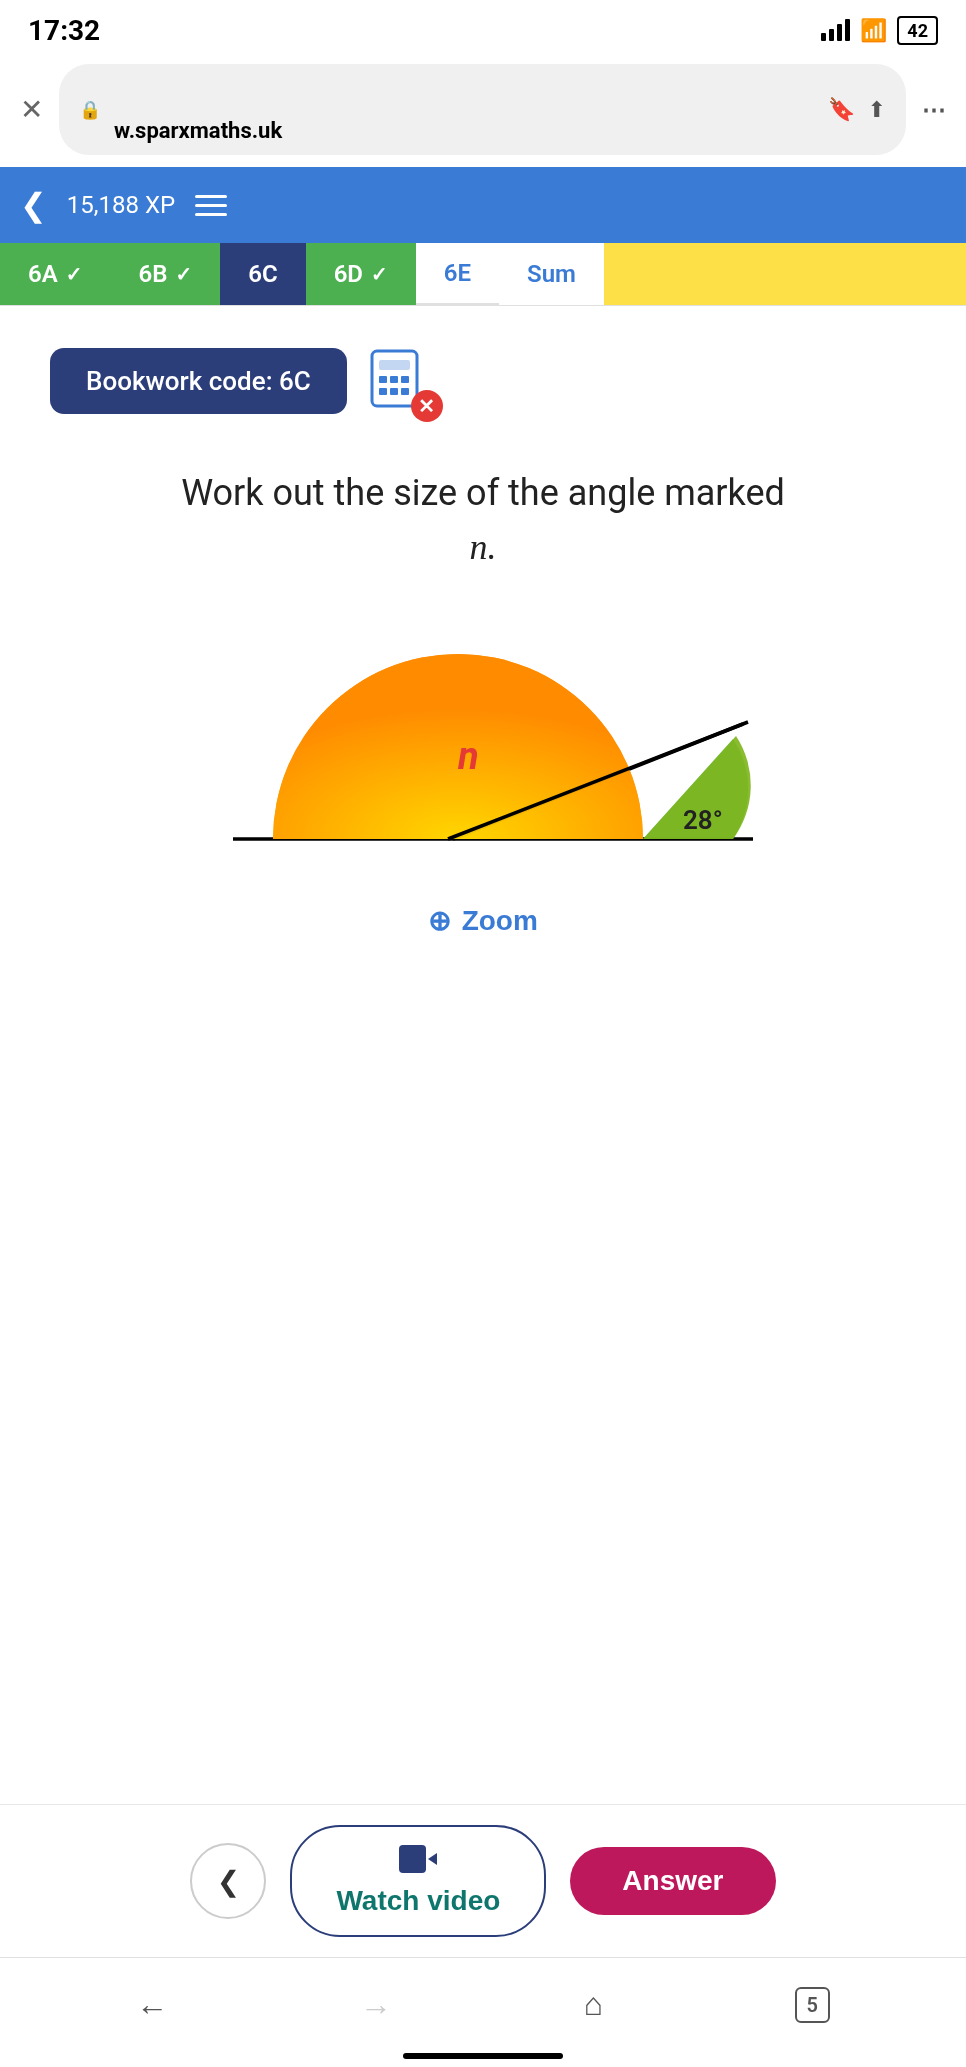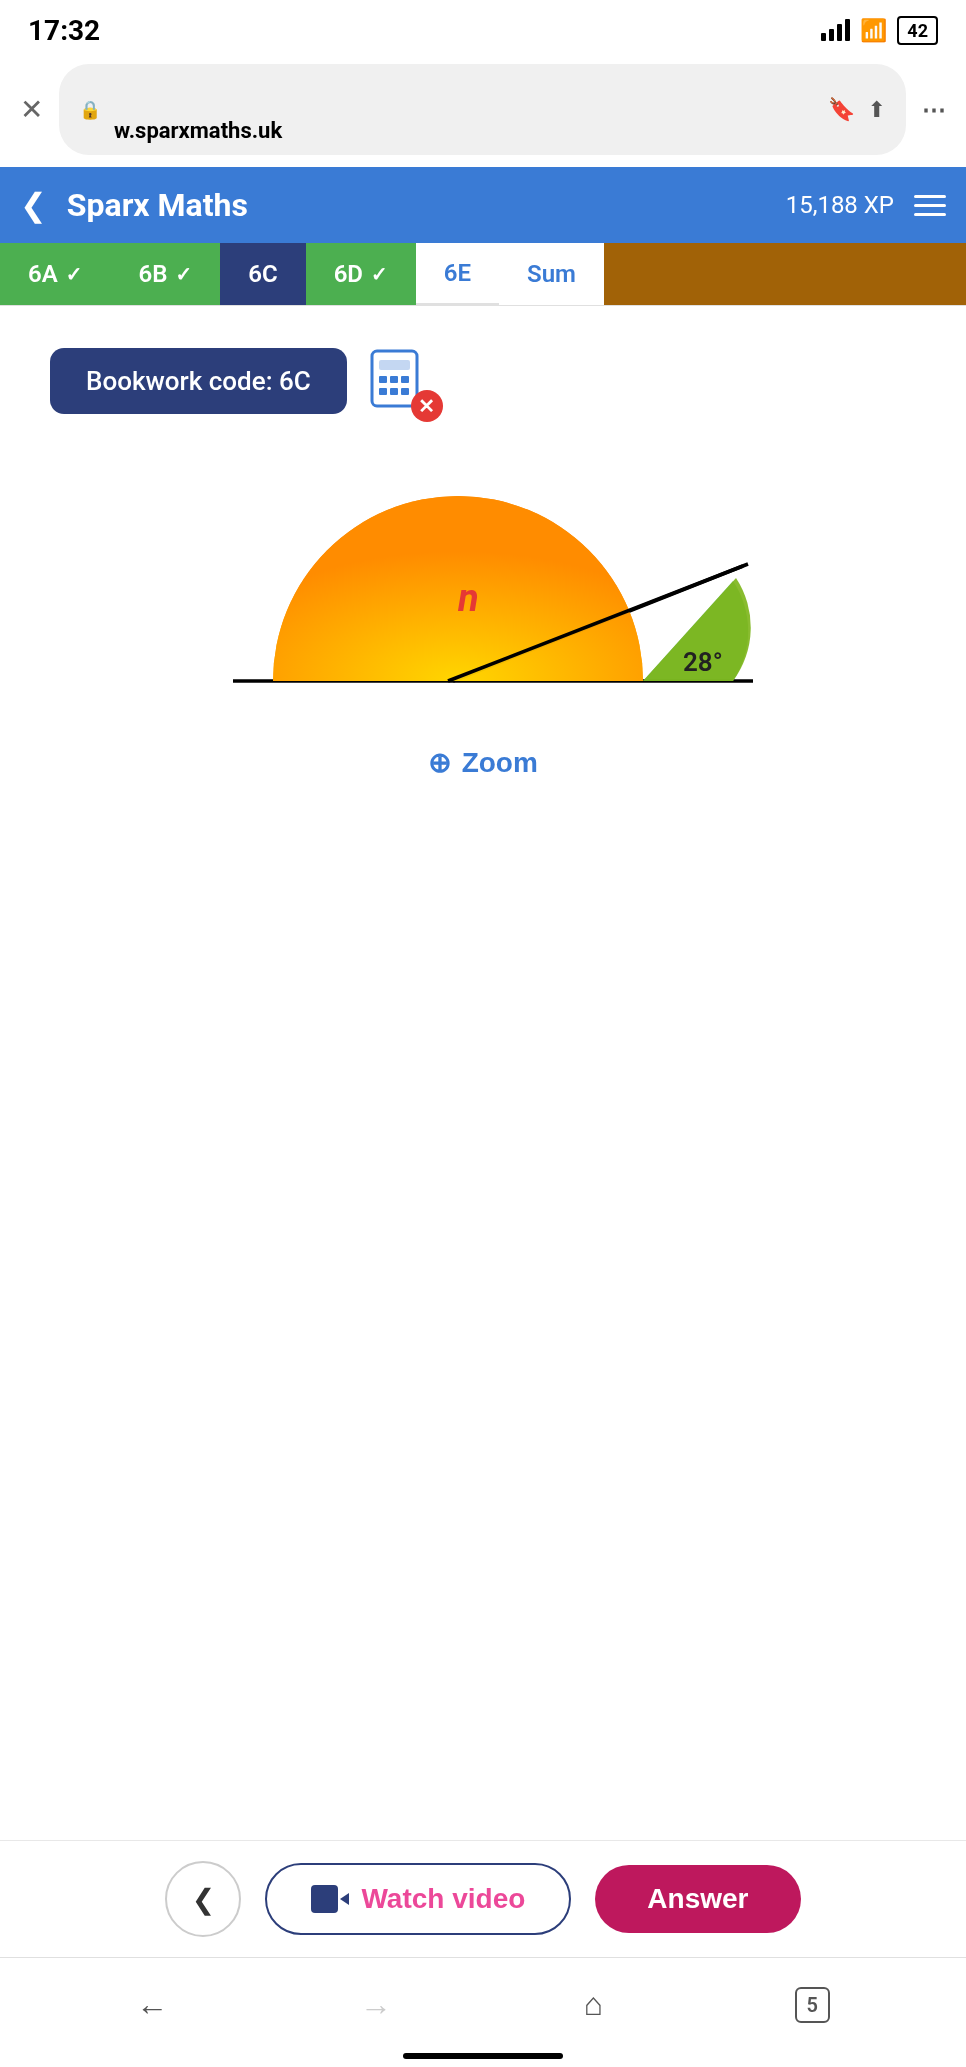--- a/index.html
+++ b/index.html
@@ -130,21 +130,21 @@
       display: block;
       width: 32px;
       height: 3px;
       background: #fff;
       border-radius: 2px;
     }
 
     
     .tabs-bar {
       display: flex;
-      background: #a16207;
+      background: #fde047;
       border-bottom: 1px solid #e0e0e0;
     }
     .tab {
       padding: 16px 28px;
       font-size: 24px;
       font-weight: 600;
       cursor: pointer;
       display: flex;
       align-items: center;
       gap: 8px;
@@ -270,25 +270,26 @@
       color: #333;
       cursor: pointer;
     }
     .btn-watch-video {
       border: 2.5px solid #2c3e7a;
       background: #fff;
       border-radius: 50px;
       padding: 18px 44px;
       font-size: 28px;
       font-weight: 700;
-      color: #ec4899;
+      color: #0f766e;
       display: flex;
       align-items: center;
       gap: 12px;
       cursor: pointer;
+      flex-direction: column;
     }
     .btn-answer {
       background: #be185d;
       border: none;
       border-radius: 50px;
       padding: 18px 52px;
       font-size: 28px;
       font-weight: 700;
       color: #fff;
       cursor: pointer;
@@ -368,21 +369,20 @@
       <span>w.s</span><span style="font-weight:700;">parxmaths.uk</span>
     </span>
     <span class="url-bookmark">🔖</span>
     <span class="url-share">⬆</span>
   </div>
   <span class="browser-more">⋯</span>
 </div>
 
 <div class="nav-bar">
   <span class="nav-back">❮</span>
-  <span class="nav-title">Sparx Maths</span>
   <span class="nav-xp">15,188 XP</span>
   <div class="nav-menu">
     <span></span>
     <span></span>
     <span></span>
   </div>
 </div>
 
 <div class="tabs-bar">
   <div class="tab tab-completed">
@@ -425,20 +425,24 @@
         <rect x="23" y="42" width="8" height="7" rx="1" fill="#3a7bd5"></rect>
         <rect x="34" y="42" width="8" height="7" rx="1" fill="#3a7bd5"></rect>
       </svg>
       
       <div style="position:absolute;bottom:-6px;right:-6px;width:32px;height:32px;background:#e53935;border-radius:50%;display:flex;align-items:center;justify-content:center;">
         <span style="color:#fff;font-size:20px;font-weight:700;">✕</span>
       </div>
     </div>
   </div>
 
+  <div class="question-text">
+    <span>Work out the size of the angle marked</span><br>
+    <span class="question-var">n.</span>
+  </div>
 
   <div class="diagram-container">
     <svg width="580" height="260" viewBox="0 0 580 260">
 
       <line x1="40" y1="215" x2="560" y2="215" stroke="#000" stroke-width="3.5"></line>
 
       <path d="M 80 215 
                A 170 170 0 0 1 450 215" fill="url(#orangeGrad)" stroke="none"></path>
 
       <path d="M 450 215 

